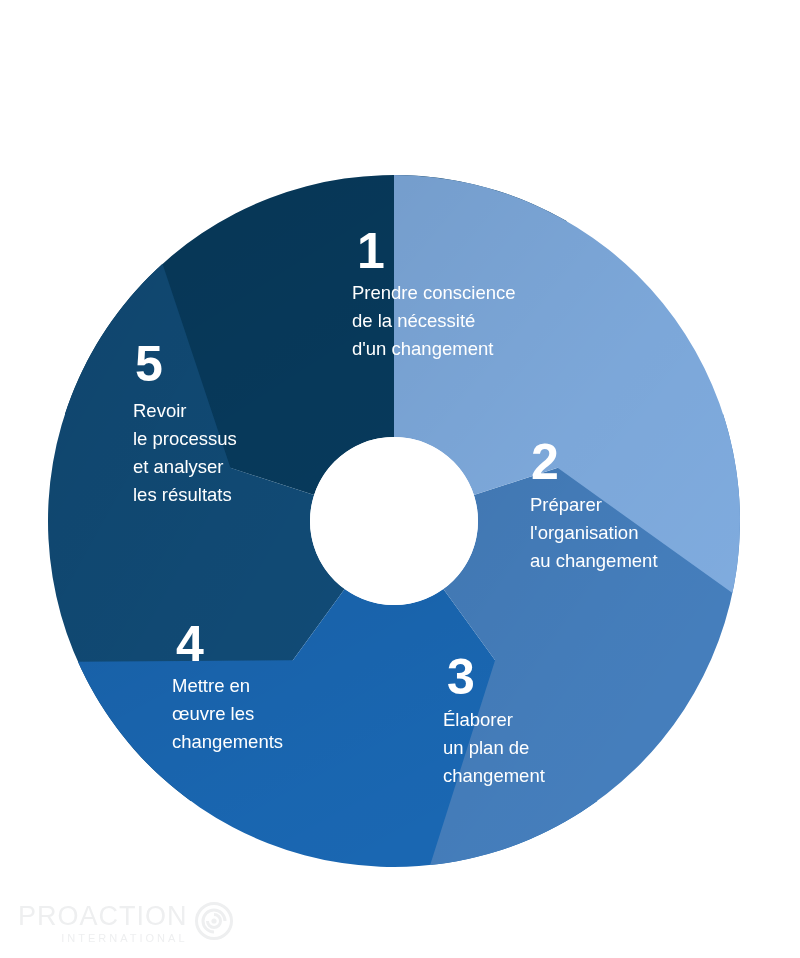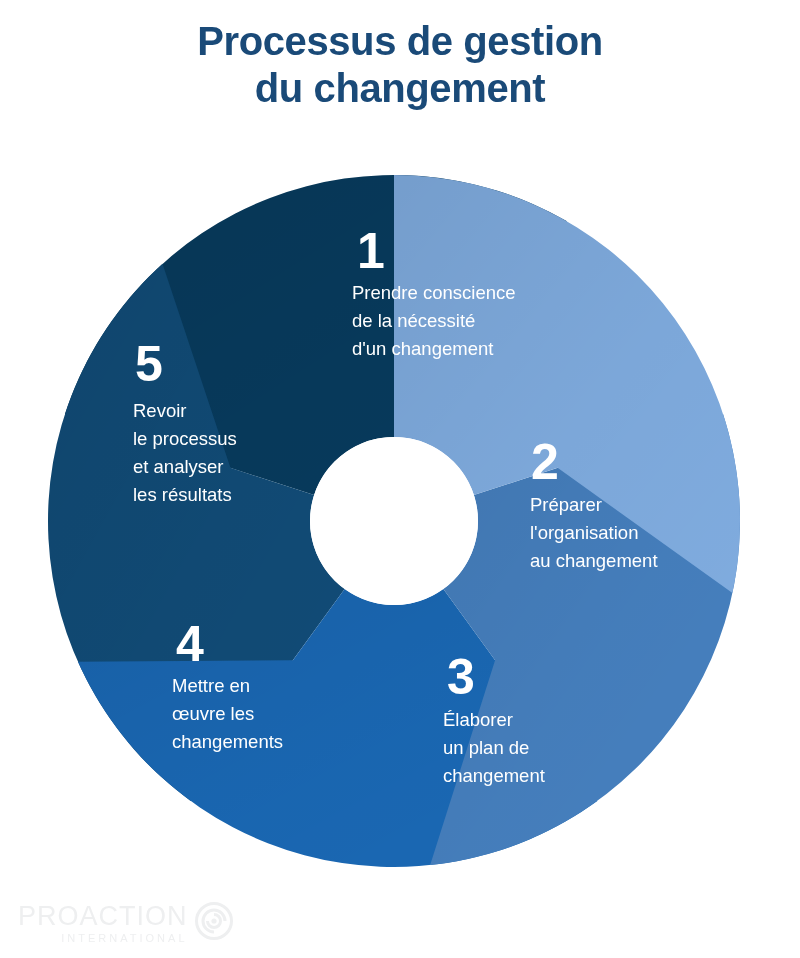--- a/index.html
+++ b/index.html
@@ -96,22 +96,20 @@
     margin-top: 3px;
   }
   #logo-mark {
     margin-left: 7px;
   }
 </style>
 </head>
 <body>
 
 <div id="header">
-  <h1 id="title">Processus de gestion
-du changement</h1>
 </div>
 
 <div id="wheel-wrap">
   <svg id="wheel-svg" width="800" height="958" viewBox="0 0 800 958">
     <defs>
       <linearGradient id="shadeA" x1="0" y1="0" x2="1" y2="1">
         <stop offset="0%" stop-color="#000000" stop-opacity="0.16"></stop>
         <stop offset="55%" stop-color="#000000" stop-opacity="0.05"></stop>
         <stop offset="100%" stop-color="#000000" stop-opacity="0"></stop>
       </linearGradient>

